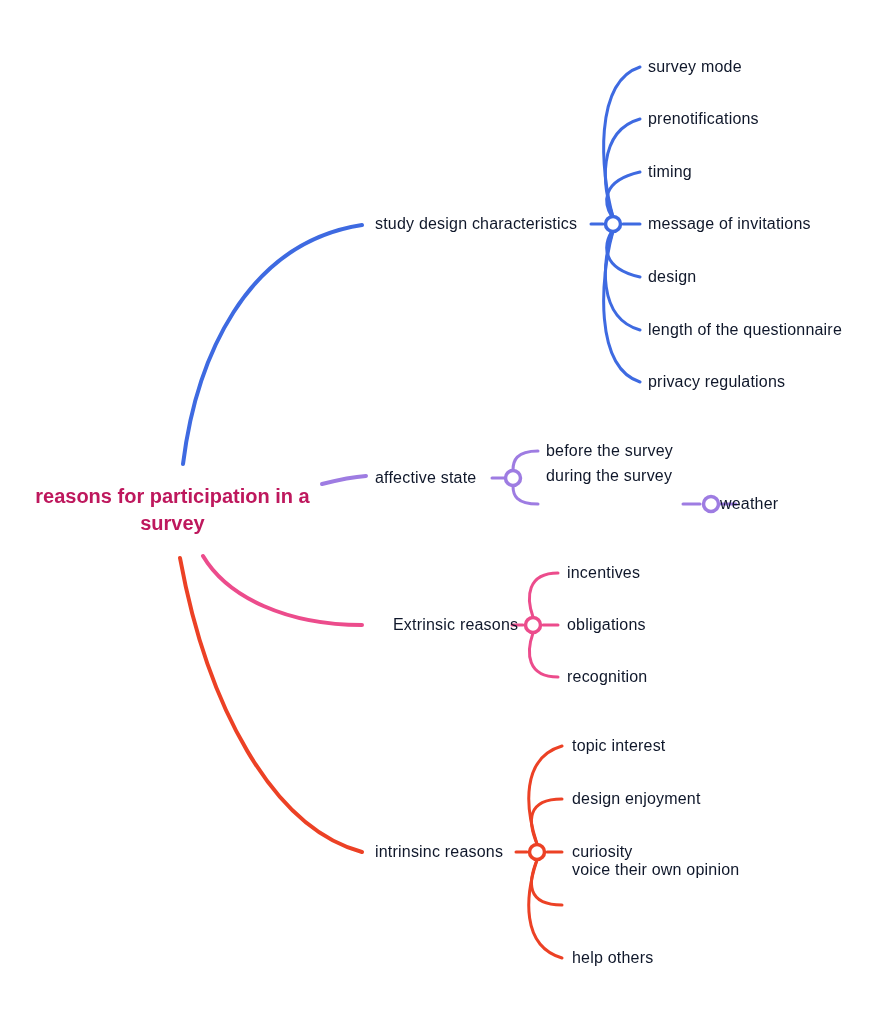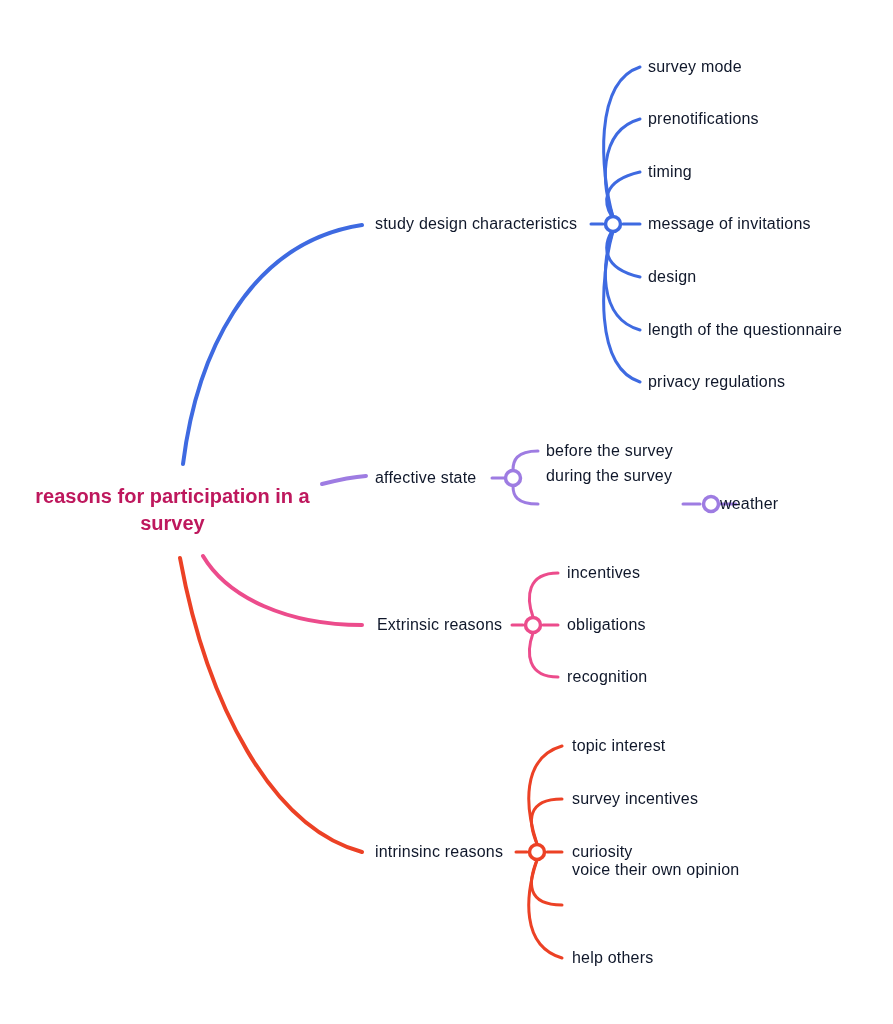--- a/index.html
+++ b/index.html
@@ -103,25 +103,25 @@
   <div class="label" style="left:648px; top:224px;">message of invitations</div>
   <div class="label" style="left:648px; top:277px;">design</div>
   <div class="label" style="left:648px; top:330px;">length of the questionnaire</div>
   <div class="label" style="left:648px; top:382px;">privacy regulations</div>
 
   <div class="label" style="left:375px; top:478px;">affective state</div>
   <div class="label" style="left:546px; top:451px;">before the survey</div>
   <div class="label" style="left:546px; top:476px;">during the survey</div>
   <div class="label" style="left:720px; top:504px;">weather</div>
 
-  <div class="label" style="left:377px; top:625px;">Extrinsic reasons</div>
+  <div class="label" style="left:393px; top:625px;">Extrinsic reasons</div>
   <div class="label" style="left:567px; top:573px;">incentives</div>
   <div class="label" style="left:567px; top:625px;">obligations</div>
   <div class="label" style="left:567px; top:677px;">recognition</div>
 
   <div class="label" style="left:375px; top:852px;">intrinsinc reasons</div>
   <div class="label" style="left:572px; top:746px;">topic interest</div>
-  <div class="label" style="left:572px; top:799px;">survey incentives</div>
+  <div class="label" style="left:572px; top:799px;">design enjoyment</div>
   <div class="label" style="left:572px; top:852px;">curiosity</div>
   <div class="label" style="left:572px; top:870px;">voice their own opinion</div>
   <div class="label" style="left:572px; top:958px;">help others</div>
 
 </div>
 
 </body></html>

